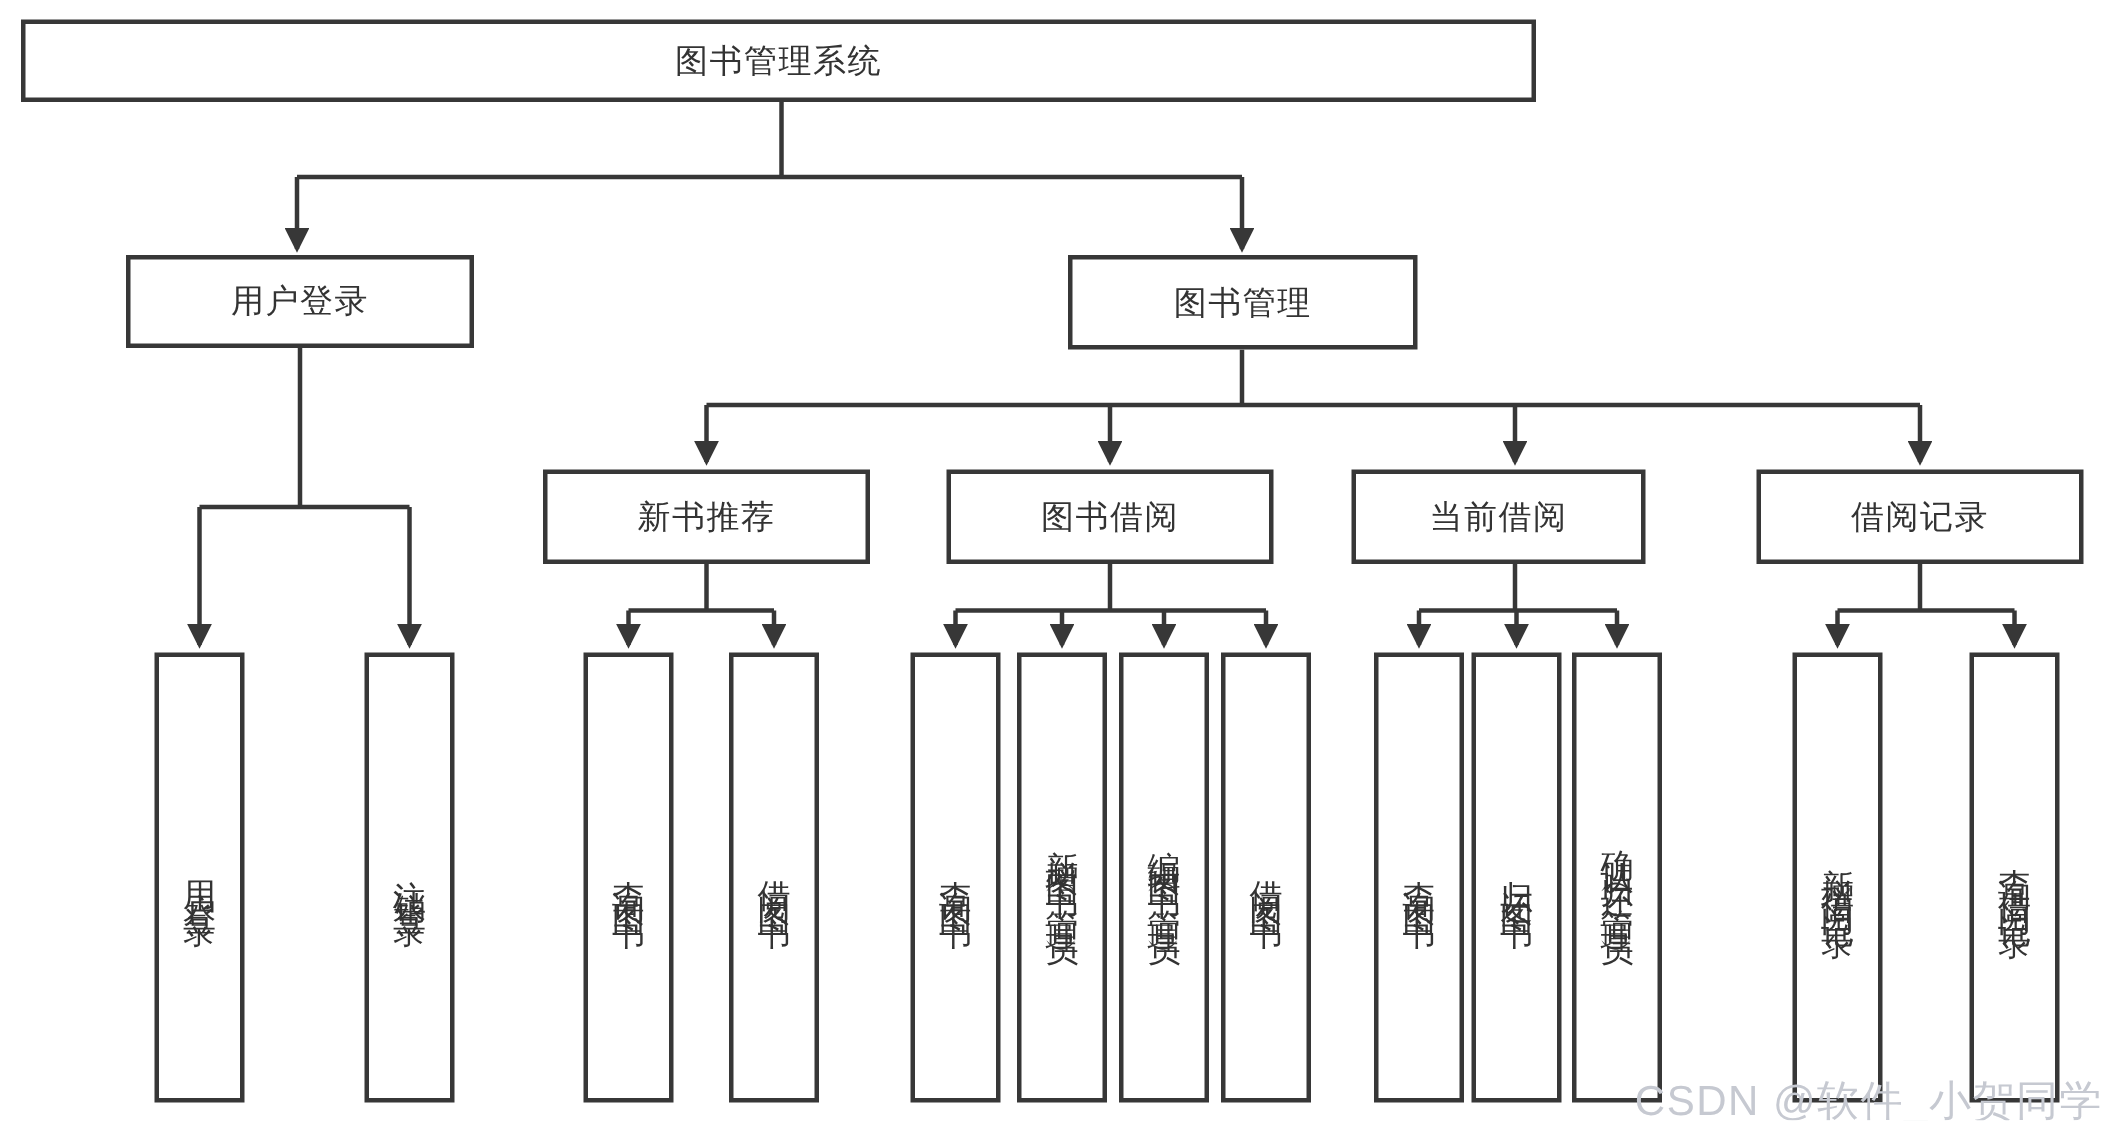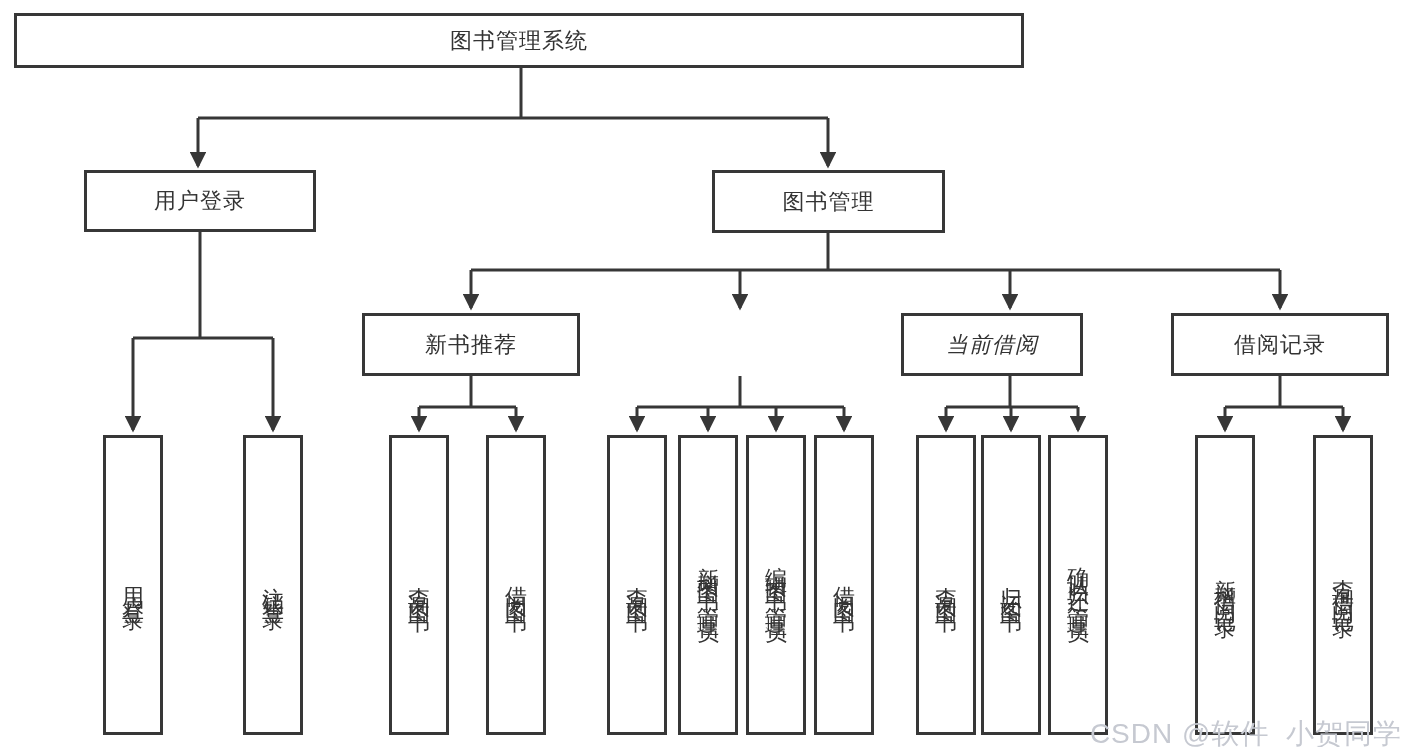--- a/index.html
+++ b/index.html
@@ -112,21 +112,24 @@
   <div class="hbox" style="left:84px;top:170px;width:232px;height:62px;">
     <span>用户登录</span>
   </div>
   <div class="hbox" style="left:362px;top:313px;width:218px;height:63px;">
     <span>新书推荐</span>
   </div>
 
   <div class="hbox" style="left:712px;top:170px;width:233px;height:63px;">
     <span>图书管理</span>
   </div>
-  <div class="hbox" style="left:901px;top:313px;width:182px;height:63px;font-style:italic;">
+  <div class="hbox" style="left:631px;top:313px;width:218px;height:63px;">
+    <span>图书借阅</span>
+  </div>
+  <div class="hbox" style="left:901px;top:313px;width:196px;height:63px;">
     <span>当前借阅</span>
   </div>
   <div class="hbox" style="left:1171px;top:313px;width:218px;height:63px;">
     <span>借阅记录</span>
   </div>
 
   <div class="vbox" style="left:103px;">
     <span class="vtext">用户登录</span>
   </div>
   <div class="vbox" style="left:243px;">

